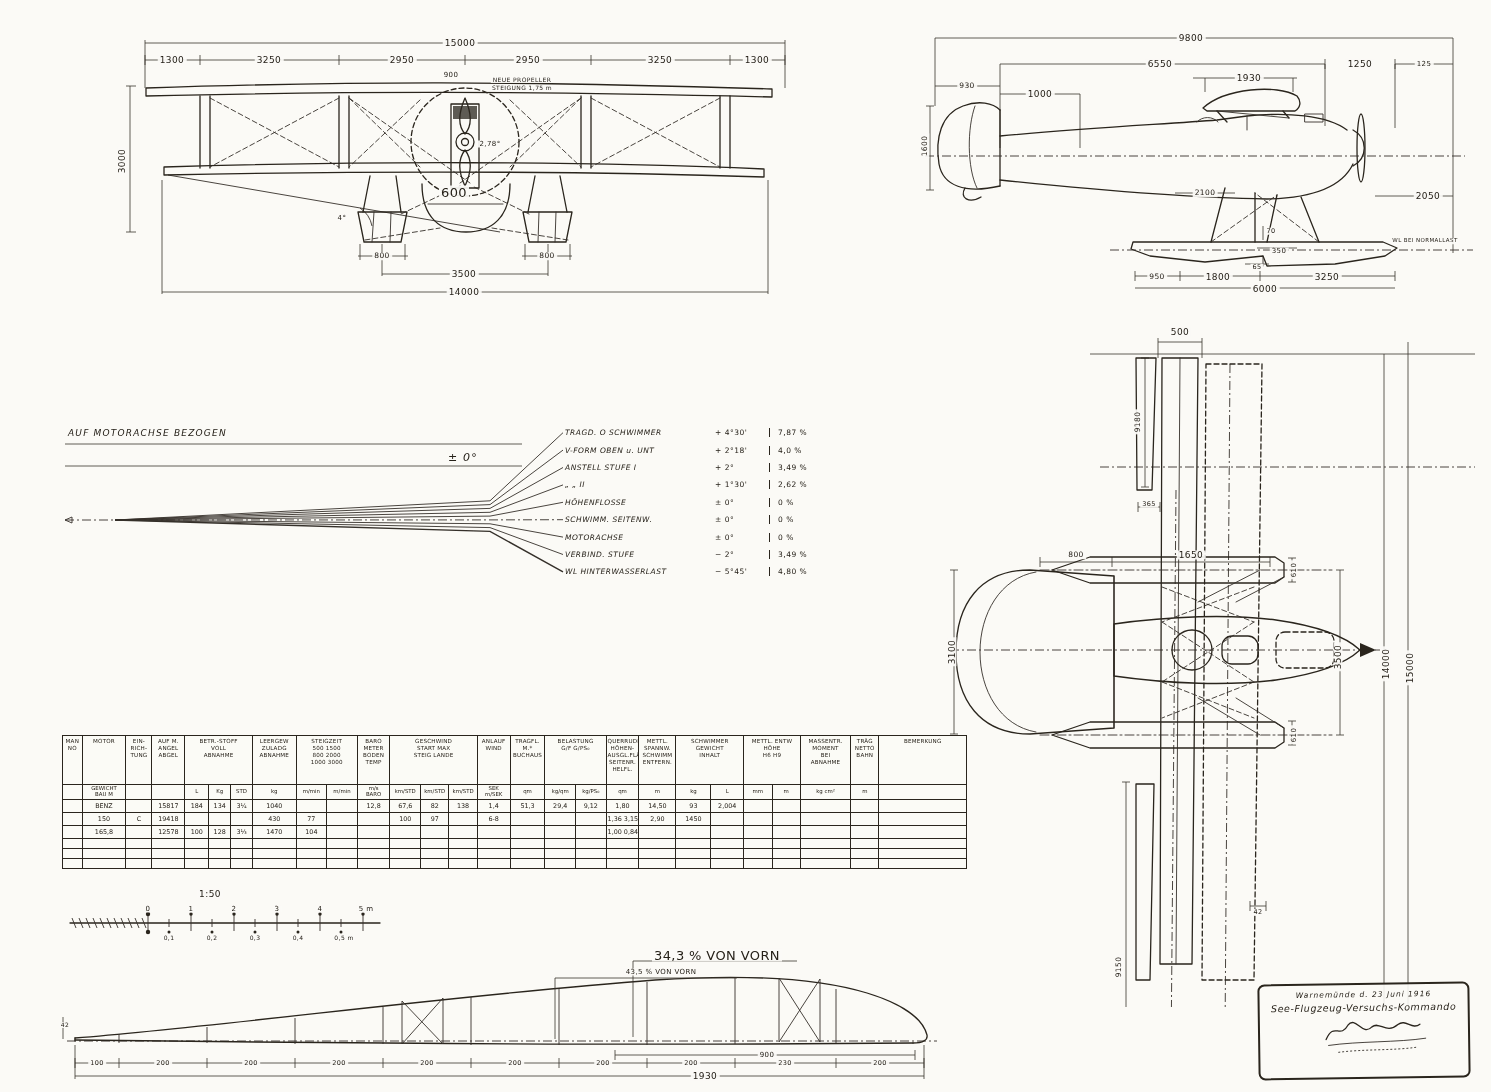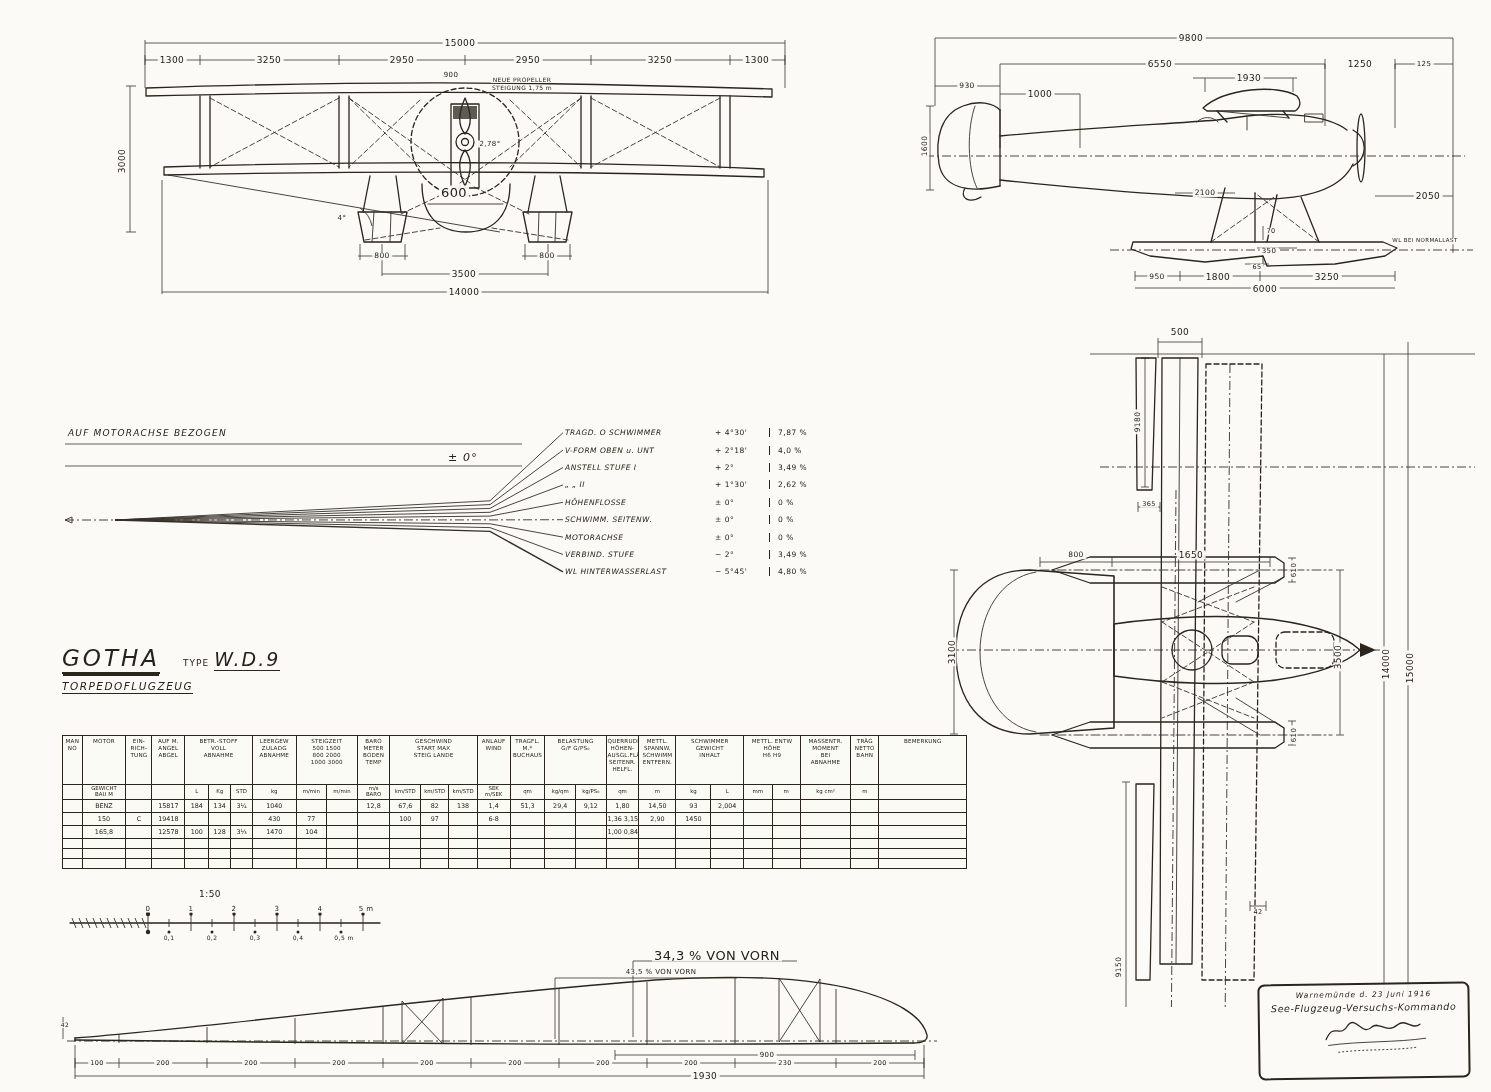--- a/index.html
+++ b/index.html
@@ -160,21 +160,21 @@
       <span class="lbl" style="left: 255px; top: 46px; transform: translate(-50%, -50%);">6550</span>
       <span class="lbl" style="left: 344px; top: 60px; transform: translate(-50%, -50%);">1930</span>
       <span class="lbl" style="left: 455px; top: 46px; transform: translate(-50%, -50%);">1250</span>
       <span class="lbl" style="left: 519px; top: 46px; transform: translate(-50%, -50%); font-size: 7px;">125</span>
       <span class="lbl" style="left: 62px; top: 68px; transform: translate(-50%, -50%); font-size: 7.5px;">930</span>
       <span class="lbl" style="left: 135px; top: 76px; transform: translate(-50%, -50%);">1000</span>
       <span class="lbl" style="left: 20px; top: 128px; transform: translate(-50%, -50%) rotate(-90deg); font-size: 7.5px;">1600</span>
       <span class="lbl" style="left: 300px; top: 175px; transform: translate(-50%, -50%); font-size: 7.5px;">2100</span>
       <span class="lbl" style="left: 508px; top: 178px; transform: translate(-50%, -50%); margin-left: 15px;">2050</span>
       <span class="lbl" style="left: 366px; top: 213px; transform: translate(-50%, -50%); font-size: 6.5px;">70</span>
-      <span class="lbl" style="left: 364px; top: 233px; transform: translate(-50%, -50%); font-size: 7px;">350</span>
+      <span class="lbl" style="left: 374px; top: 233px; transform: translate(-50%, -50%); font-size: 7px;">350</span>
       <span class="lbl" style="left: 352px; top: 249px; transform: translate(-50%, -50%); font-size: 6.5px;">65</span>
       <span class="lbl" style="left: 252px; top: 259px; transform: translate(-50%, -50%); font-size: 7.5px;">950</span>
       <span class="lbl" style="left: 313px; top: 259px; transform: translate(-50%, -50%);">1800</span>
       <span class="lbl" style="left: 422px; top: 259px; transform: translate(-50%, -50%);">3250</span>
       <span class="lbl" style="left: 360px; top: 271px; transform: translate(-50%, -50%);">6000</span>
       <span class="lbl" style="left: 520px; top: 223px; transform: translate(-50%, -50%); font-size: 5.5px;">WL BEI NORMALLAST</span>
     </div>
 
   <div class="sec" style="left:60px;top:408px;width:800px;height:215px">
     <svg width="505" height="215" viewBox="0 0 505 215">
@@ -237,27 +237,20 @@
           <span class="a-pct">3,49 %</span>
         </div>
         <div class="angle-row">
           <span class="a-name">WL HINTERWASSERLAST</span>
           <span class="a-val">− 5°45'</span>
           <span class="a-pct">4,80 %</span>
         </div>
       </div>
   </div>
 
-  <div class="gotha">
-    <span class="brand">GOTHA</span>
-    <span class="tlabel">TYPE</span>
-    <span class="tname">W.D.9</span>
-    <br>
-    <span class="sub">TORPEDOFLUGZEUG</span>
-  </div>
 
   <div class="sec" style="left:62px;top:735px;width:905px;height:145px">
     <table class="spec">
         <colgroup>
           <col style="width: 18px;">
           <col style="width: 40px;">
           <col style="width: 24px;">
           <col style="width: 30px;">
           <col style="width: 22px;">
           <col style="width: 20px;">

